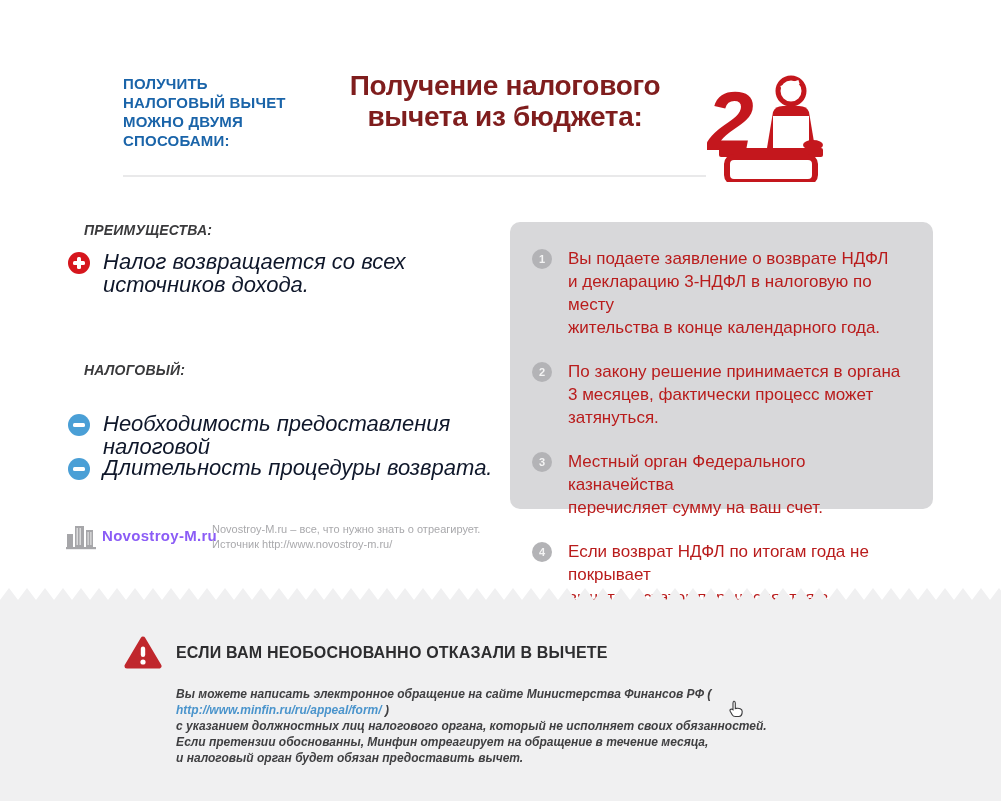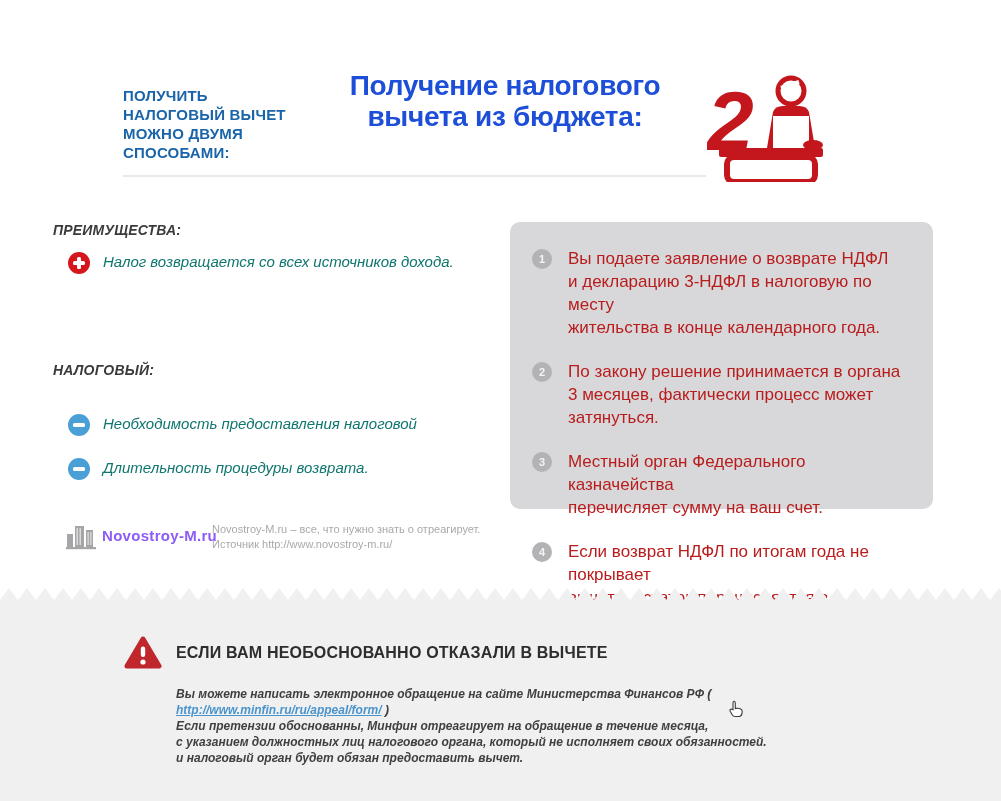--- a/index.html
+++ b/index.html
@@ -1,32 +1,32 @@
 <!DOCTYPE html>
 <html><head>
 <meta charset="utf-8">
 <style>
   * { margin:0; padding:0; box-sizing:border-box; }
   body { font-family:"Liberation Sans","DejaVu Sans",sans-serif; background:#fff; }
   .canvas { position:relative; width:1001px; height:801px; background:#fff; overflow:hidden; }
 
   
   .blue-subtitle { position:absolute; left:123px; top:74px; width:230px;
-    color:#1a64a9; font-size:15px; font-weight:bold; line-height:19px; letter-spacing:.2px;margin-top:12px; }
+    color:#1a64a9; font-size:15px; font-weight:bold; line-height:19px; letter-spacing:.2px; }
   .main-title { position:absolute; left:330px; top:70px; width:350px; text-align:center;
-    color:#1d4ed8; font-size:28px; font-weight:bold; line-height:31px; letter-spacing:-.3px; }
+    color:#7f1d1d; font-size:28px; font-weight:bold; line-height:31px; letter-spacing:-.3px; }
   .desk-icon { position:absolute; left:707px; top:64px; width:125px; height:118px; }
   .divider { position:absolute; left:123px; top:175px; width:583px; height:2px; background:#e9e9ea; }
 
   
-  .col-heading { position:absolute; left:53px; font-size:14px; font-weight:bold; font-style:italic;
+  .col-heading { position:absolute; left:84px; font-size:14px; font-weight:bold; font-style:italic;
     color:#3a3a3c; letter-spacing:.2px; }
   .pm-item { position:absolute; left:68px; display:flex; gap:13px; align-items:flex-start; }
   .pm-icon { flex:0 0 22px; width:22px; height:22px; margin-top:2px; }
-  .pm-text { font-size:15px; font-style:italic; color:#0f766e; line-height:23px; }
+  .pm-text { font-size:22px; font-style:italic; color:#0f172a; line-height:23px; }
 
   
   .steps-box { position:absolute; left:510px; top:222px; width:423px; height:287px;
     background:#d8d8da; border-radius:10px; padding:25px 25px 0 22px; }
   .step { display:flex; gap:16px; align-items:flex-start; margin-bottom:21px; }
   .step-num { flex:0 0 20px; width:20px; height:20px; border-radius:50%; background:#b3b3b6;
     color:#f4f4f4; font-size:11px; font-weight:bold; text-align:center; line-height:20px; margin-top:2px; }
   .step-text { font-size:17px; color:#b91c1c; line-height:23px; }
 
   
@@ -36,21 +36,21 @@
   .brand-tagline { position:absolute; left:212px; top:522px; font-size:11px; color:#a9a9ac; line-height:15px; }
 
   
   .zigzag { position:absolute; left:0; top:588px; width:1001px; height:12px; display:block; }
   .bottom-section { position:absolute; left:0; top:600px; width:1001px; height:201px; background:#f0f0f1; }
   .warn-icon { position:absolute; left:124px; top:36px; width:38px; height:34px; }
   .bottom-heading { position:absolute; left:176px; top:44px; font-size:16px; font-weight:bold;
     color:#2d2d2f; letter-spacing:.2px; }
   .bottom-para { position:absolute; left:176px; top:86px; width:680px; font-size:12px;
     font-style:italic; font-weight:bold; color:#3f3f41; line-height:16px; }
-  .bottom-para a { color:#4a94cc; text-decoration:underline; cursor:pointer; }
+  .bottom-para a { color:#4a94cc; cursor:pointer; }
   .cursor-icon { position:absolute; left:553px; top:14px; width:15px; height:19px; }
 </style>
 </head>
 <body>
 
 <div class="canvas">
 
   <div class="blue-subtitle">
     <div>ПОЛУЧИТЬ</div>
     <div>НАЛОГОВЫЙ ВЫЧЕТ</div>
@@ -180,22 +180,22 @@
     <svg class="warn-icon" viewBox="0 0 38 34">
       <path d="M19 3 L35 30 H3 Z" fill="#c0272d" stroke="#c0272d" stroke-width="5" stroke-linejoin="round"></path>
       <rect x="16.8" y="10.5" width="4.4" height="10.5" rx="2.2" fill="#fff"></rect>
       <circle cx="19" cy="26" r="2.6" fill="#fff"></circle>
     </svg>
 
     <div class="bottom-heading">ЕСЛИ ВАМ НЕОБОСНОВАННО ОТКАЗАЛИ В ВЫЧЕТЕ</div>
 
     <div class="bottom-para">
       <div><span>Вы можете написать электронное обращение на сайте Министерства Финансов РФ ( </span><a>http://www.minfin.ru/ru/appeal/form/</a><span> )</span></div>
+      <div>с указанием должностных лиц налогового органа, который не исполняет своих обязанностей.</div>
       <div>Если претензии обоснованны, Минфин отреагирует на обращение в течение месяца,</div>
-      <div>с указанием должностных лиц налогового органа, который не исполняет своих обязанностей.</div>
       <div>и налоговый орган будет обязан предоставить вычет.</div>
 
       <svg class="cursor-icon" viewBox="0 0 15 19">
         <path d="M4.5 1.2 c1 0 1.8 .8 1.8 1.8 v5.6 l1.1 -.2 c2.6 -.5 5.8 .5 5.8 3.1 0 1.2 -.5 5 -3.4 5 h-3.6 c-1.4 0 -2.4 -.7 -3 -1.8 L1.2 11.2 c-.7 -1.3 .6 -2.6 1.9 -1.9 l.9 .5 V3 c0 -1 .7 -1.8 1.5 -1.8 z" fill="#fff" stroke="#3c3c3e" stroke-width="1.1"></path>
       </svg>
     </div>
 
   </div>
 
 </div>

